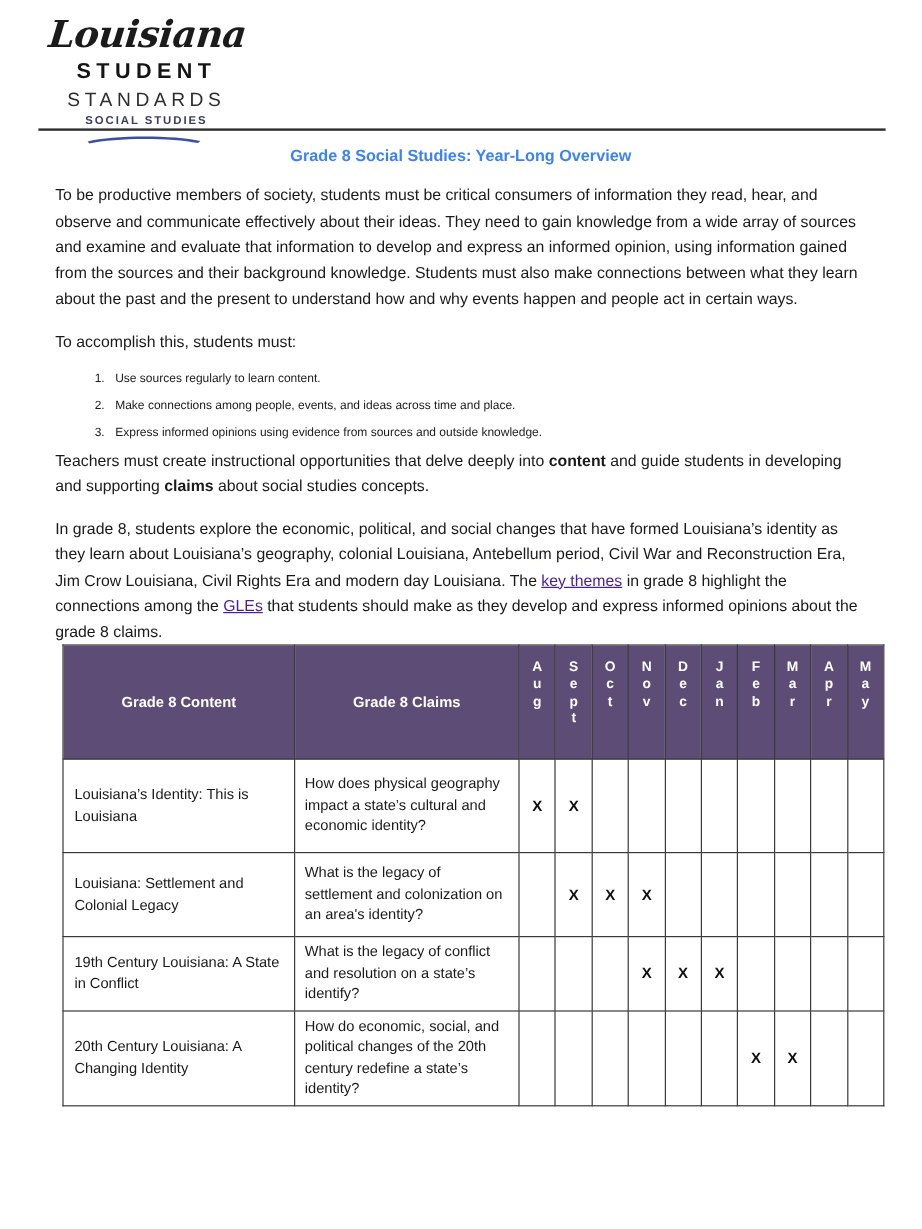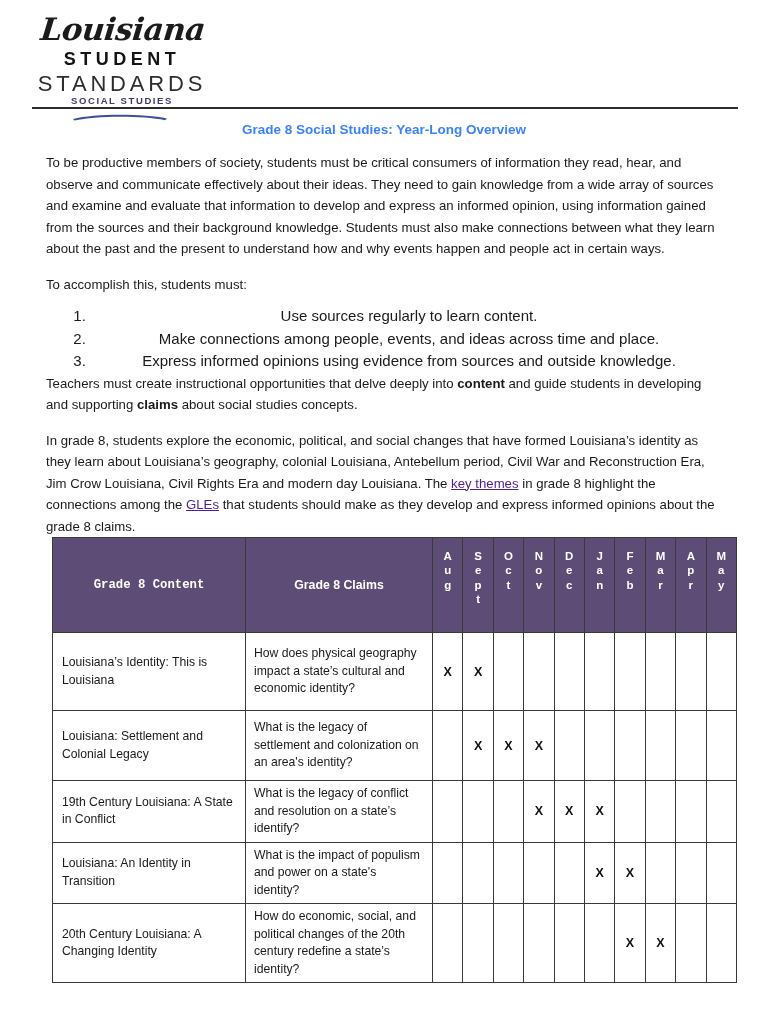--- a/index.html
+++ b/index.html
@@ -38,21 +38,21 @@
     font-weight: 700;
     font-size: 18px;
     line-height: 26px;
     letter-spacing: 4.5px;
     color: #141414;
     margin-left: 4px;
   }
   .logo-standards {
     font-family: "Liberation Sans", sans-serif;
     font-weight: 400;
-    font-size: 22px;
+    font-size: 16px;
     line-height: 23px;
     letter-spacing: 3.8px;
     color: #2e2e2e;
     margin-left: 4px;
   }
   .logo-social {
     font-family: "Liberation Sans", sans-serif;
     font-weight: 700;
     font-size: 9.5px;
     line-height: 12px;
@@ -90,23 +90,22 @@
     font-size: 13.2px;
     line-height: 21.5px;
     margin: 0 0 14px 0;
     color: #1a1a1a;
     text-align: left;
   }
   p.tight { margin-bottom: 10px; }
   ol.steps {
     margin: 4px 0 0 0;
     padding-left: 44px;
-    font-size: 15px;
+    font-size: 10px;
     line-height: 21.5px;
-    text-align: center;
   }
   ol.steps li { padding-left: 6px; margin-bottom: 1px; }
   a.doclink { color: #4c1d95; text-decoration: underline; }
   b { font-weight: 700; }
 
   
   .matrix-wrap {
     position: absolute;
     left: 52px; top: 537px;
     width: 684px;
@@ -121,21 +120,21 @@
     vertical-align: middle;
   }
   thead th {
     background: #5d4c75;
     color: #ffffff;
     font-size: 12.3px;
     font-weight: 700;
     height: 95px;
     padding: 0 8px;
   }
-  th.col-content { width: 193px; font-family: Liberation Mono, monospace; }
+  th.col-content { width: 193px; }
   th.col-claims  { width: 187px; margin-top: 36px; }
   th.col-month   { width: 30.4px; padding: 0; }
   .month-stack {
     display: flex;
     flex-direction: column;
     align-items: center;
     justify-content: flex-start;
     height: 93px;
     padding-top: 10px;
     line-height: 14.5px;
@@ -312,34 +311,20 @@
           <td class="mark-cell"></td>
           <td class="mark-cell"></td>
           <td class="mark-cell">X</td>
           <td class="mark-cell">X</td>
           <td class="mark-cell">X</td>
           <td class="mark-cell"></td>
           <td class="mark-cell"></td>
           <td class="mark-cell"></td>
           <td class="mark-cell"></td>
         </tr>
-        <tr class="r4">
-          <td class="content-cell">Louisiana: An Identity in Transition</td>
-          <td class="claims-cell">What is the impact of populism and power on a state's identity?</td>
-          <td class="mark-cell"></td>
-          <td class="mark-cell"></td>
-          <td class="mark-cell"></td>
-          <td class="mark-cell"></td>
-          <td class="mark-cell"></td>
-          <td class="mark-cell">X</td>
-          <td class="mark-cell">X</td>
-          <td class="mark-cell"></td>
-          <td class="mark-cell"></td>
-          <td class="mark-cell"></td>
-        </tr>
         <tr class="r5">
           <td class="content-cell">20th Century Louisiana: A Changing Identity</td>
           <td class="claims-cell">How do economic, social, and political changes of the 20th century redefine a state’s identity?</td>
           <td class="mark-cell"></td>
           <td class="mark-cell"></td>
           <td class="mark-cell"></td>
           <td class="mark-cell"></td>
           <td class="mark-cell"></td>
           <td class="mark-cell"></td>
           <td class="mark-cell">X</td>

